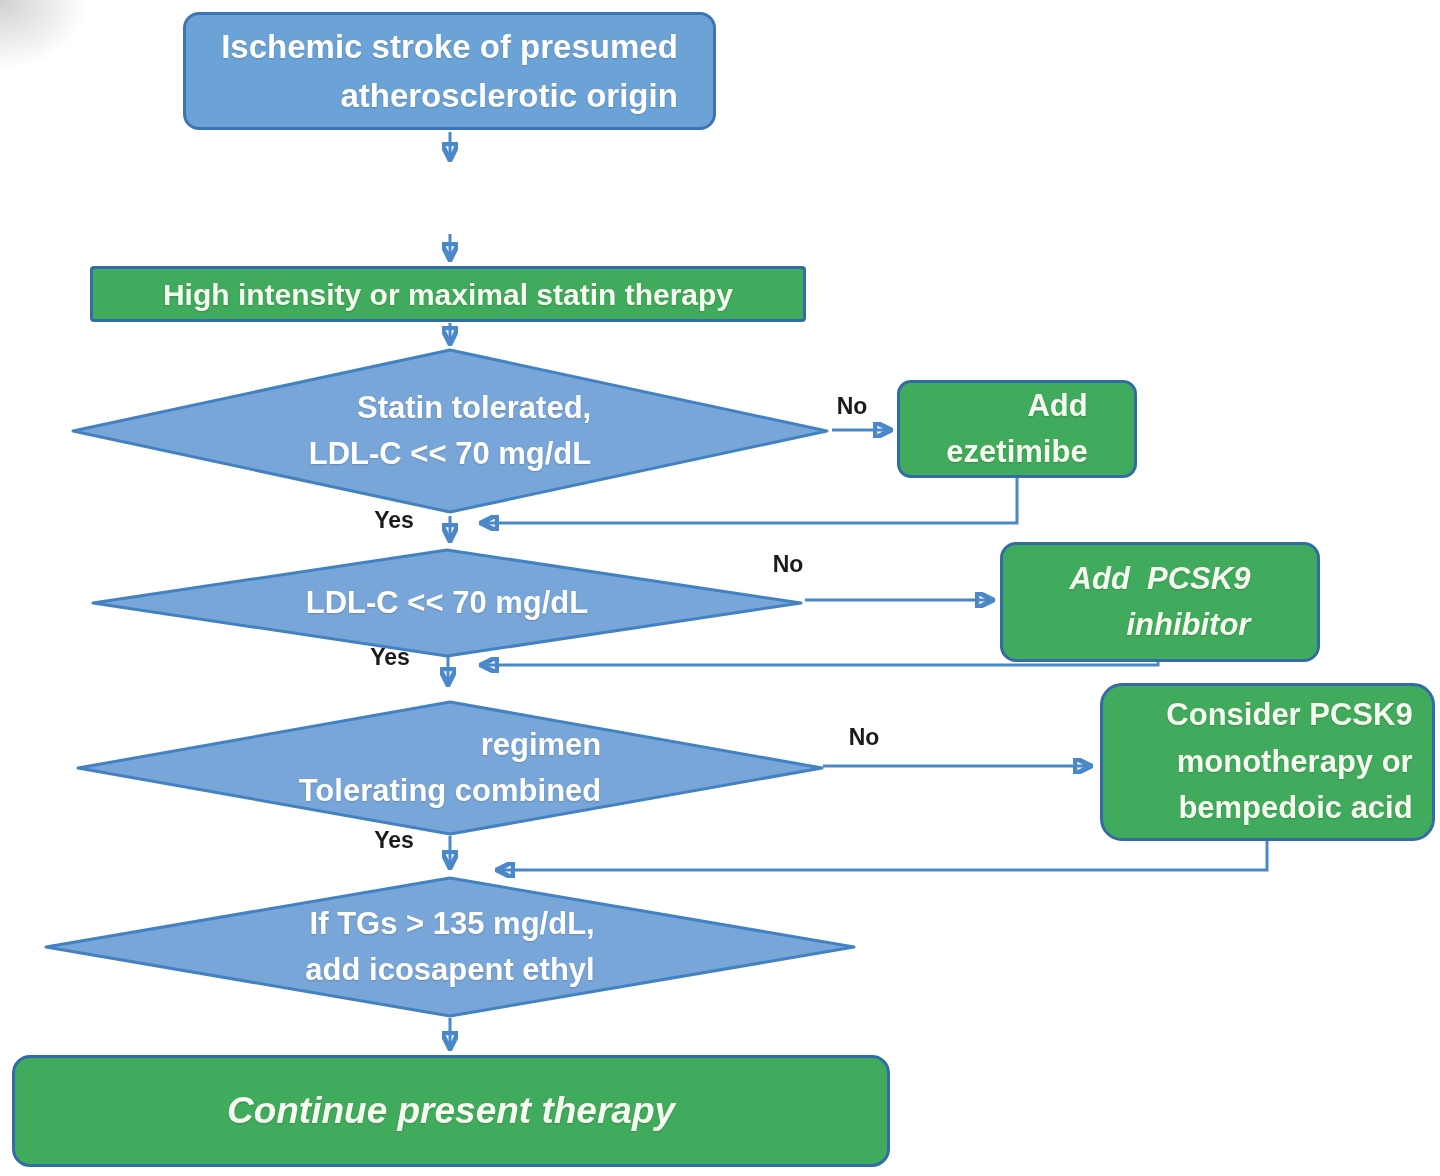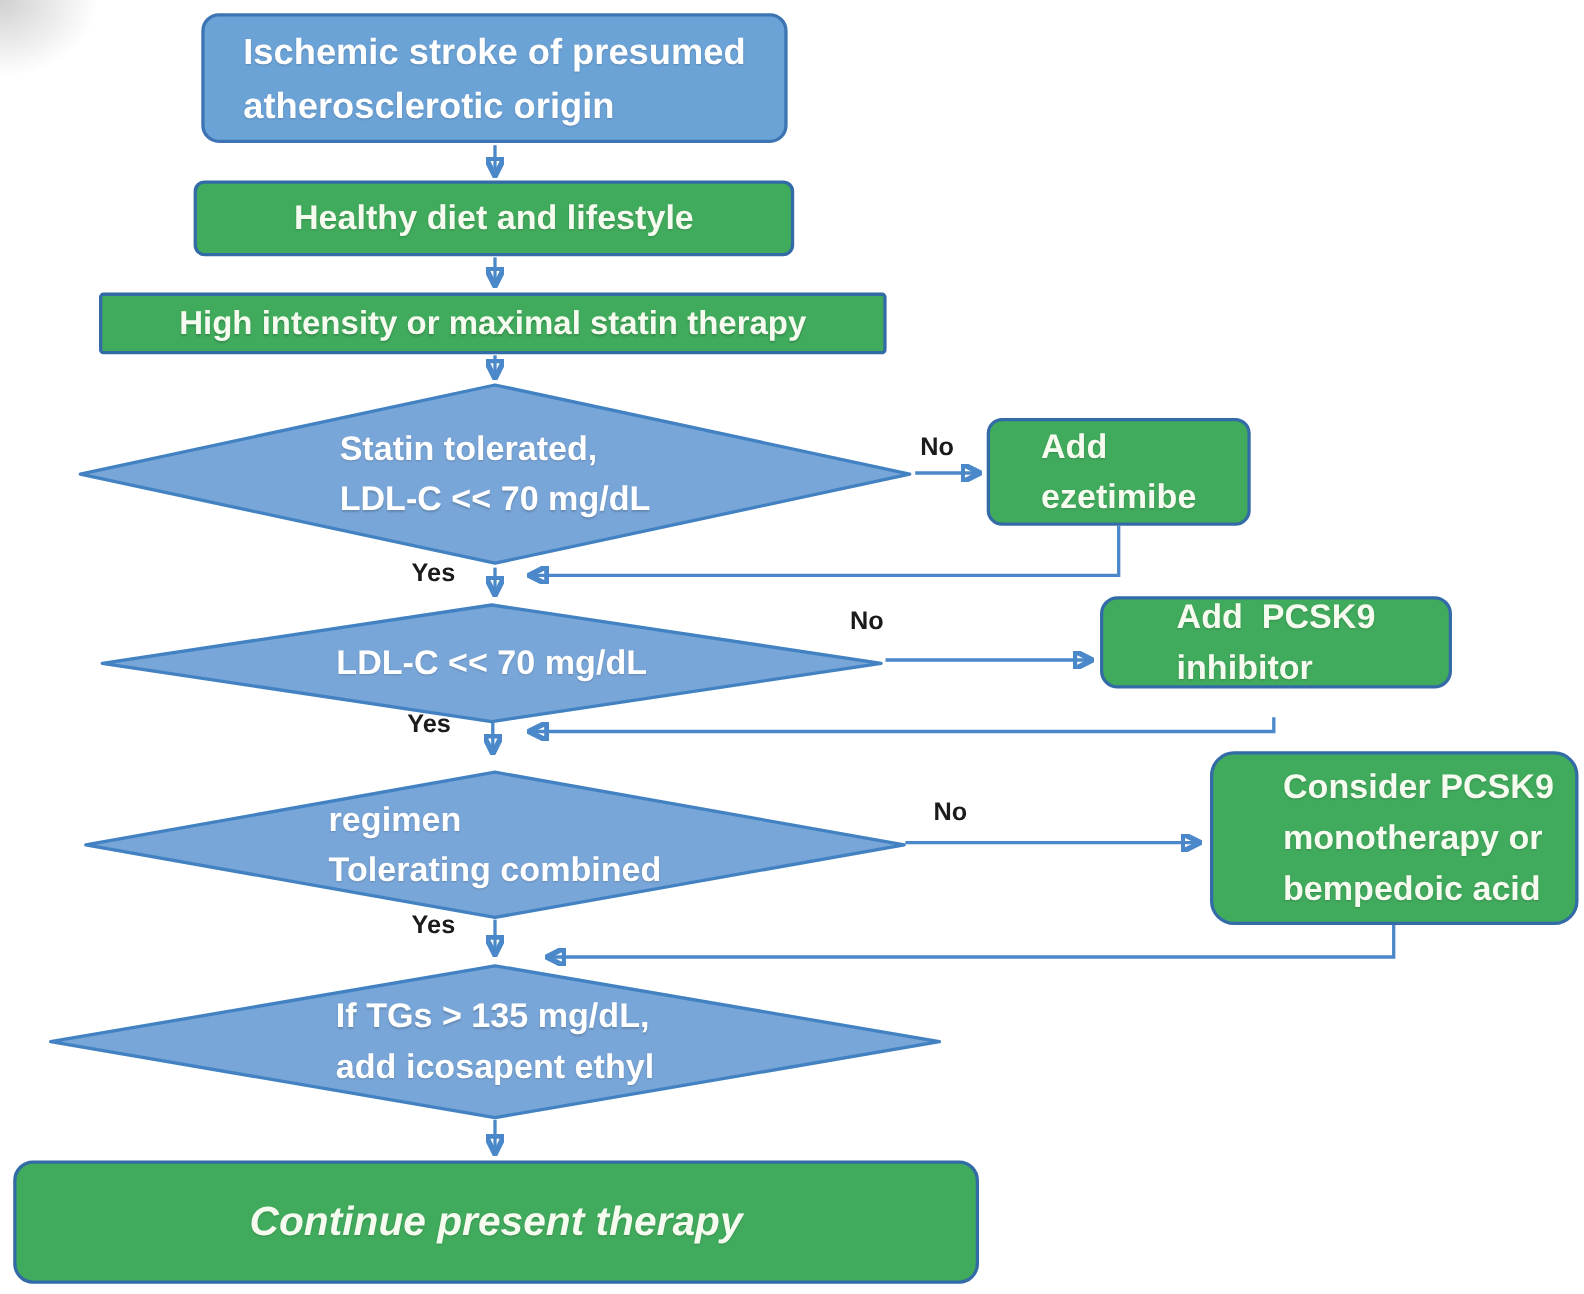--- a/index.html
+++ b/index.html
@@ -12,21 +12,21 @@
     background:radial-gradient(ellipse at 0% 0%, rgba(120,120,125,0.35), rgba(255,255,255,0) 70%);
     pointer-events:none;
   }
   svg.connectors{position:absolute;left:0;top:0;width:1440px;height:1176px;}
   svg.connectors path{stroke:#4a88c9;stroke-width:3;fill:none;}
   .node{position:absolute;display:flex;align-items:center;justify-content:center;box-sizing:border-box;}
   .rect-node{border:3px solid;display:flex;flex-direction:column;align-items:center;justify-content:center;}
   .blue-node{background:#6ca3d7;border-color:#3d74b4;}
   .green-node{background:#41ab5d;border-color:#336ba6;}
   .node-text{
-    text-align:left;font-weight:700;line-height:1.5;
+    text-align:right;font-weight:700;line-height:1.5;
     text-shadow:0 1px 2px rgba(0,0,0,0.18);
   }
   .node-text span{display:block;white-space:pre;}
   .blue-text{color:#ffffff;}
   .green-text{color:#f6fbef;}
   .diamond{background:transparent;}
   .diamond > svg{position:absolute;left:0;top:0;}
   .diamond .node-text{position:relative;z-index:2;color:#ffffff;}
   .diamond-shape{fill:#79a6d8;stroke:#4282c2;stroke-width:3;stroke-linejoin:round;}
   .branch-label{
@@ -62,25 +62,20 @@
     <path d="M450 1018 V1046" marker-end="url(#ah)"></path>
   </svg>
 
   <div class="node rect-node blue-node" style="left:183px;top:12px;width:533px;height:118px;border-radius:16px;">
     <div class="node-text blue-text fs33">
       <span>Ischemic stroke of presumed</span>
       <span>atherosclerotic origin</span>
     </div>
   </div>
 
-  <div class="node rect-node green-node" style="left:176px;top:164px;width:546px;height:69px;border-radius:10px;">
-    <div class="node-text green-text fs31">
-      <span>Healthy diet and lifestyle</span>
-    </div>
-  </div>
 
   <div class="node rect-node green-node" style="left:90px;top:266px;width:716px;height:56px;border-radius:4px;">
     <div class="node-text green-text fs30">
       <span>High intensity or maximal statin therapy</span>
     </div>
   </div>
 
   <div class="node diamond" style="left:70px;top:347px;width:760px;height:168px;">
     <svg width="760" height="168" viewBox="0 0 760 168">
       <polygon class="diamond-shape" points="380,3 757,84 380,165 3,84"></polygon>
@@ -100,21 +95,21 @@
 
   <div class="node diamond" style="left:90px;top:547px;width:714px;height:112px;">
     <svg width="714" height="112" viewBox="0 0 714 112">
       <polygon class="diamond-shape" points="357,3 711,56 357,109 3,56"></polygon>
     </svg>
     <div class="node-text fs31">
       <span>LDL-C &lt;&lt; 70 mg/dL</span>
     </div>
   </div>
 
-  <div class="node rect-node green-node" style="left:1000px;top:542px;width:320px;height:84px;border-radius:16px;">
+  <div class="node rect-node green-node" style="left:1000px;top:542px;width:320px;height:120px;border-radius:16px;font-style:italic;">
     <div class="node-text green-text fs31">
       <span>Add  PCSK9</span>
       <span>inhibitor</span>
     </div>
   </div>
 
   <div class="node diamond" style="left:75px;top:699px;width:750px;height:138px;">
     <svg width="750" height="138" viewBox="0 0 750 138">
       <polygon class="diamond-shape" points="375,3 747,69 375,135 3,69"></polygon>
     </svg>

